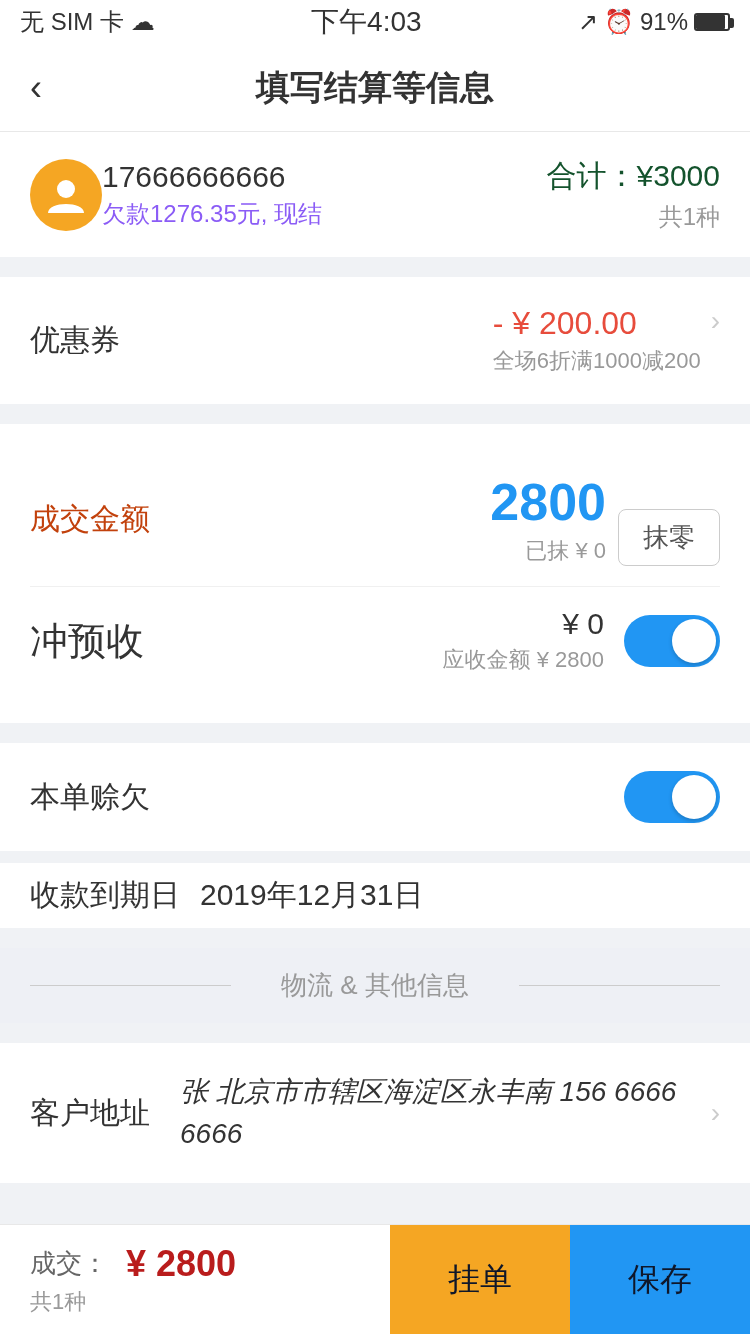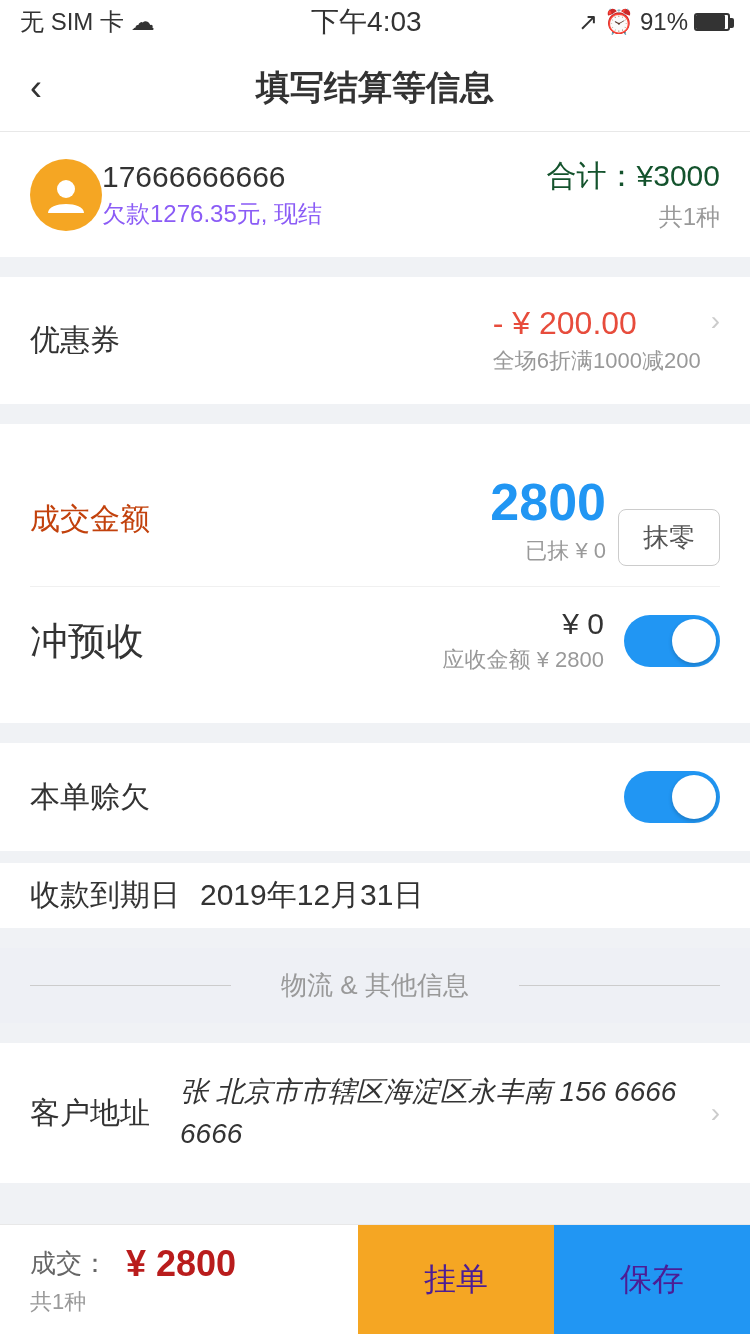--- a/index.html
+++ b/index.html
@@ -236,27 +236,27 @@
       flex: 1;
       display: flex;
       flex-direction: column;
       justify-content: center;
       padding: 0 30px;
     }
     .bottom-deal-label { font-size: 26px; color: #666; }
     .bottom-deal-amount { font-size: 36px; font-weight: 600; color: #b91c1c; }
     .bottom-deal-count { font-size: 22px; color: #999; margin-top: 2px; }
     .bottom-btn {
-      width: 196px;
+      width: 180px;
       display: flex;
       align-items: center;
       justify-content: center;
       font-size: 32px;
       font-weight: 500;
-      color: #4c1d95;
+      color: #0f172a;
       cursor: pointer;
     }
     .btn-pending { background: #f5a623; }
     .btn-save { background: #2196F3; }
 
     
     .gray-area {
       background: #f0f2f5;
       height: 200px;
     }

